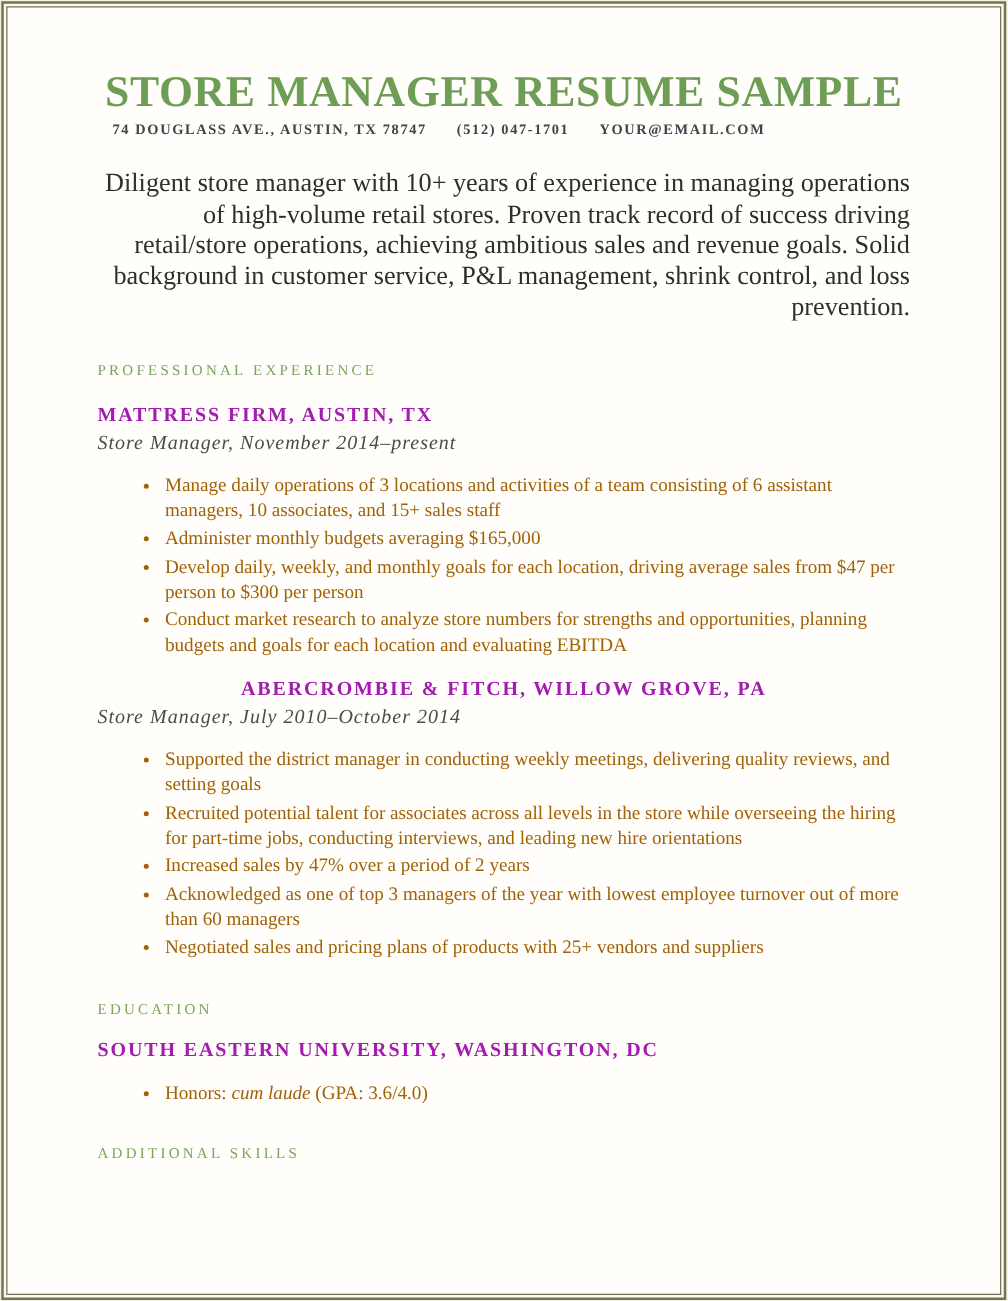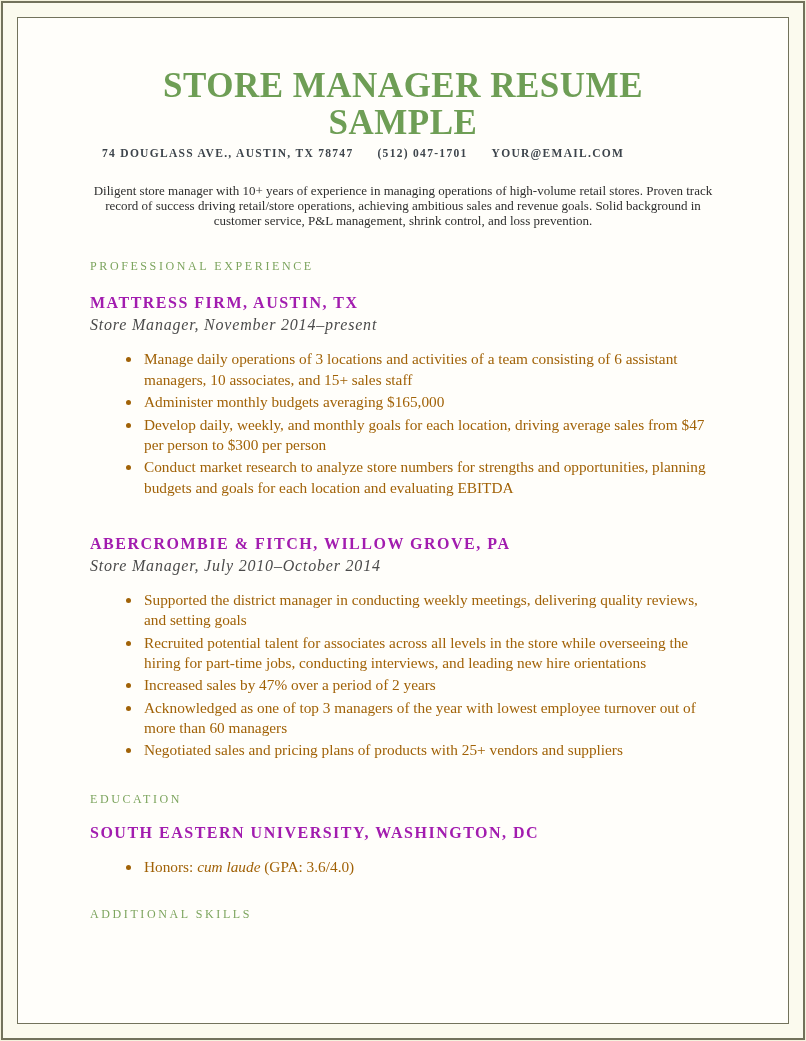--- a/index.html
+++ b/index.html
@@ -10,21 +10,21 @@
   }
   .page {
     box-sizing: border-box;
     width: 806px; height: 1041px;
     padding: 1px;
     background: #f4f2dd;
   }
   .frame-outer {
     box-sizing: border-box; height: 100%;
     border: 2px solid #72725b;
-    padding: 14px;
+    padding: 2px;
     background: #fbfaee;
   }
   .frame-inner {
     box-sizing: border-box; height: 100%;
     border: 1px solid #72725b;
     background: #fffefa;
     padding: 44px 72px 0 72px;
     overflow: hidden;
   }
   .resume-title {
@@ -41,22 +41,22 @@
     text-align: left;
     font-size: 11.5px;
     font-weight: bold;
     letter-spacing: 1.3px;
     color: #3d444b;
     white-space: nowrap;
   }
   .contact-line .contact-part { margin: 0 12px; }
   .summary {
     margin: 24px 0 0;
-    text-align: center;
-    font-size: 13px;
+    text-align: right;
+    font-size: 21px;
     line-height: 1.18;
     color: #2e2e2e;
   }
   .section-heading {
     margin: 31px 0 0;
     font-size: 12px;
     font-weight: normal;
     letter-spacing: 2.6px;
     color: #7ca45d;
   }
@@ -112,21 +112,21 @@
         <div class="role-line">Store Manager, November 2014–present</div>
         <ul class="bullets">
           <li>Manage daily operations of 3 locations and activities of a team consisting of 6 assistant managers, 10 associates, and 15+ sales staff</li>
           <li>Administer monthly budgets averaging $165,000</li>
           <li>Develop daily, weekly, and monthly goals for each location, driving average sales from $47 per person to $300 per person</li>
           <li>Conduct market research to analyze store numbers for strengths and opportunities, planning budgets and goals for each location and evaluating EBITDA</li>
         </ul>
       </div>
 
       <div>
-        <h3 class="company-heading" style="margin-top:37px;">ABERCROMBIE &amp; FITCH, WILLOW GROVE, PA</h3>
+        <h3 class="company-heading" style="margin-top:16px;text-align:center;">ABERCROMBIE &amp; FITCH, WILLOW GROVE, PA</h3>
         <div class="role-line">Store Manager, July 2010–October 2014</div>
         <ul class="bullets">
           <li>Supported the district manager in conducting weekly meetings, delivering quality reviews, and setting goals</li>
           <li>Recruited potential talent for associates across all levels in the store while overseeing the hiring for part-time jobs, conducting interviews, and leading new hire orientations</li>
           <li>Increased sales by 47% over a period of 2 years</li>
           <li>Acknowledged as one of top 3 managers of the year with lowest employee turnover out of more than 60 managers</li>
           <li>Negotiated sales and pricing plans of products with 25+ vendors and suppliers</li>
         </ul>
       </div>
 

